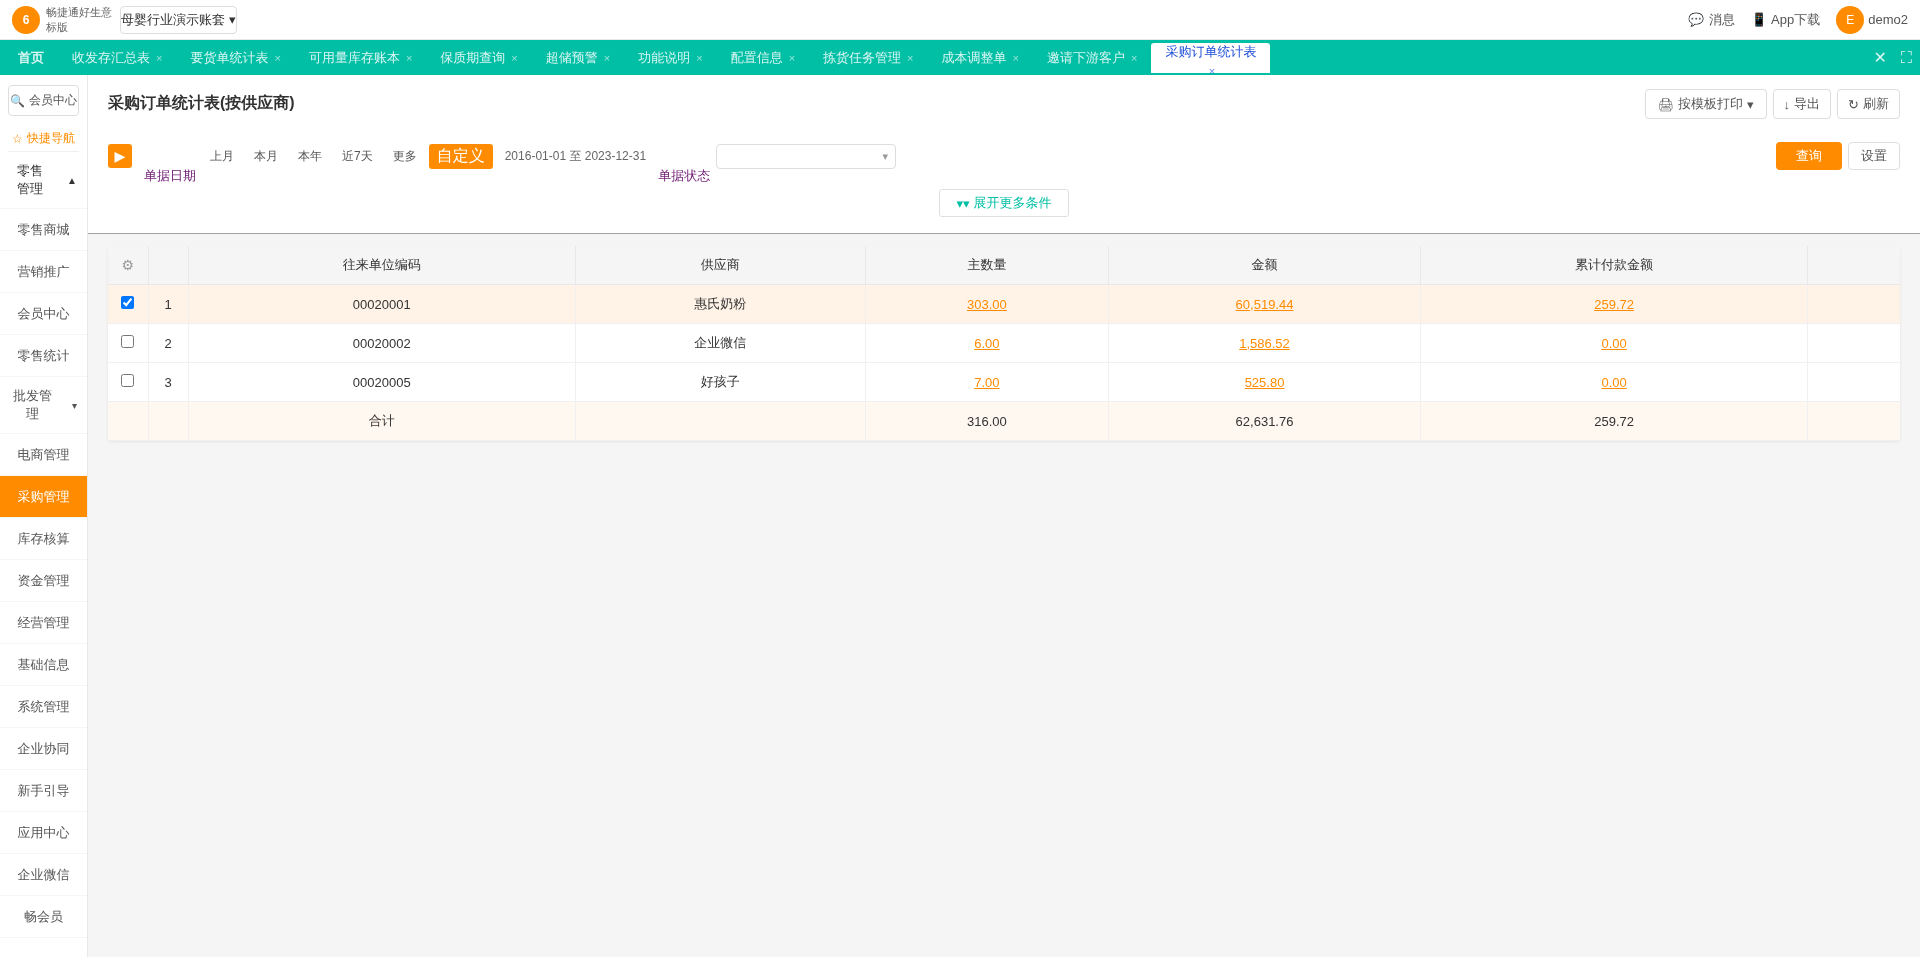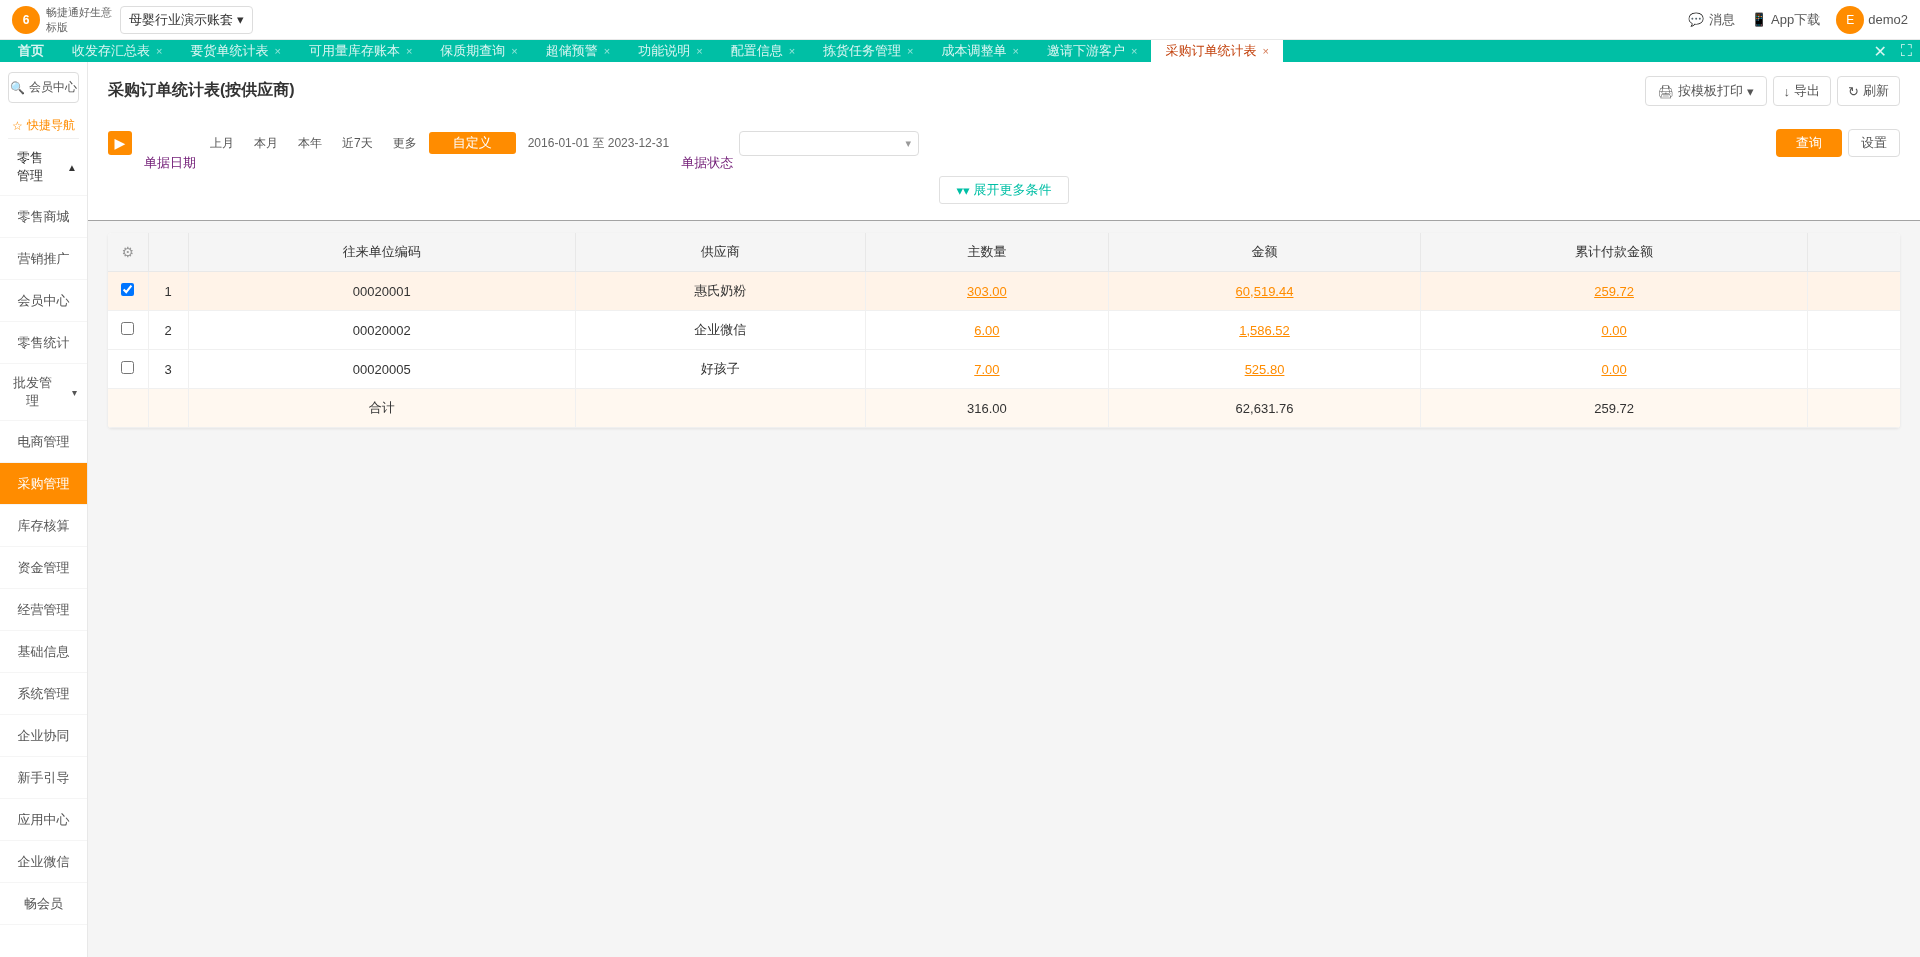--- a/index.html
+++ b/index.html
@@ -4,29 +4,29 @@
   <style>
     * { box-sizing: border-box; margin: 0; padding: 0; }
     body { font-family: 'Microsoft YaHei', Arial, sans-serif; font-size: 13px; background: #f5f5f5; display: flex; flex-direction: column; height: 957px; overflow: hidden; }
 
     
     .top-bar { height: 40px; background: #fff; display: flex; align-items: center; justify-content: space-between; padding: 0 12px; border-bottom: 1px solid #e8e8e8; flex-shrink: 0; }
     .top-bar-left { display: flex; align-items: center; gap: 8px; }
     .logo-area { display: flex; align-items: center; gap: 6px; }
     .logo-icon { width: 28px; height: 28px; background: #ff8c00; border-radius: 50%; display: flex; align-items: center; justify-content: center; color: white; font-size: 12px; font-weight: bold; }
     .logo-text { font-size: 11px; color: #666; line-height: 1.3; }
-    .workspace-selector { display: flex; align-items: center; gap: 4px; color: #333; font-size: 13px; cursor: pointer; padding: 4px 8px; border: 1px solid #ddd; border-radius: 4px; background: #fff; }
+    .workspace-selector { display: flex; align-items: center; gap: 4px; color: #333; font-size: 13px; cursor: pointer; padding: 4px 0; border: 1px solid #ddd; border-radius: 4px; background: #fff; }
     .top-bar-right { display: flex; align-items: center; gap: 16px; }
     .top-bar-action { display: flex; align-items: center; gap: 4px; color: #555; font-size: 13px; cursor: pointer; }
     .user-avatar { width: 28px; height: 28px; border-radius: 50%; background: #ff8c00; display: flex; align-items: center; justify-content: center; color: white; font-size: 12px; }
 
     
-    .nav-tabs { height: 22px; background: #00bfa5; display: flex; align-items: center; padding: 0 4px; flex-shrink: 0; overflow: hidden; }
+    .nav-tabs { height: 35px; background: #00bfa5; display: flex; align-items: center; padding: 0 4px; flex-shrink: 0; overflow: hidden; }
     .nav-tab { height: 30px; padding: 0 14px; display: flex; align-items: center; gap: 4px; color: rgba(255,255,255,0.85); font-size: 13px; cursor: pointer; white-space: nowrap; border-radius: 3px; flex-shrink: 0; }
-    .nav-tab.active { background: #fff; color: #c2410c; border-radius: 3px 3px 0 0; }
+    .nav-tab.active { background: #fff; color: #1d4ed8; border-radius: 3px 3px 0 0; flex-direction: column; }
     .nav-tab .close-btn { font-size: 11px; opacity: 0.7; margin-left: 2px; }
     .nav-tab.home { font-weight: bold; }
     .nav-tabs-right { margin-left: auto; display: flex; align-items: center; gap: 6px; }
     .nav-tabs-right-btn { color: rgba(255,255,255,0.85); font-size: 16px; cursor: pointer; padding: 0 4px; }
 
     
     .main-layout { display: flex; flex: 1; overflow: hidden; }
 
     
     .sidebar { width: 88px; background: #fff; border-right: 1px solid #e8e8e8; display: flex; flex-direction: column; flex-shrink: 0; overflow-y: auto; }
@@ -50,21 +50,21 @@
     .btn-export { padding: 5px 10px; border: 1px solid #ddd; border-radius: 4px; background: #fff; color: #555; font-size: 13px; cursor: pointer; display: flex; align-items: center; gap: 4px; }
     .btn-refresh { padding: 5px 10px; border: 1px solid #ddd; border-radius: 4px; background: #fff; color: #555; font-size: 13px; cursor: pointer; display: flex; align-items: center; gap: 4px; }
 
     
     .filter-area { background: #fff; padding: 8px 20px; flex-shrink: 0; }
     .filter-row { display: flex; align-items: center; gap: 12px; flex-wrap: wrap; }
     .filter-group { display: flex; align-items: center; gap: 6px; }
     .filter-label { color: #701a75; font-size: 13px; white-space: nowrap; margin-top: 40px; }
     .date-shortcuts { display: flex; align-items: center; gap: 4px; }
     .date-shortcut { padding: 2px 8px; border-radius: 3px; font-size: 12px; cursor: pointer; color: #555; }
-    .date-tag { padding: 2px 24px; background: #ff8c00; color: #fff; border-radius: 3px; font-size: 13px; cursor: pointer; }
+    .date-tag { padding: 2px 8px; background: #ff8c00; color: #fff; border-radius: 3px; font-size: 16px; cursor: pointer; }
     .date-range { font-size: 12px; color: #666; }
     .filter-select { padding: 4px 24px 4px 8px; border: 1px solid #ddd; border-radius: 4px; background: #fff; color: #555; font-size: 13px; cursor: pointer; min-width: 180px; appearance: none; position: relative; }
     .filter-select-wrapper { position: relative; display: inline-block; }
     .filter-select-wrapper::after { content: '▾'; position: absolute; right: 8px; top: 50%; transform: translateY(-50%); color: #999; pointer-events: none; font-size: 11px; }
     .filter-input { padding: 4px 8px; border: 1px solid #ddd; border-radius: 4px; background: #fff; color: #555; font-size: 13px; min-width: 200px; }
     .btn-query { padding: 5px 20px; background: #ff8c00; color: #fff; border: none; border-radius: 4px; font-size: 13px; cursor: pointer; }
     .btn-settings { padding: 1px 12px; border: 1px solid #ddd; border-radius: 4px; background: #fff; color: #555; font-size: 13px; cursor: pointer; }
     .filter-expand-row { display: flex; justify-content: center; padding: 4px 0 8px; }
     .expand-btn { display: flex; align-items: center; gap: 4px; color: #00bfa5; font-size: 13px; cursor: pointer; padding: 4px 16px; border: 1px solid #e0e0e0; border-radius: 3px; background: #fff; }
 

